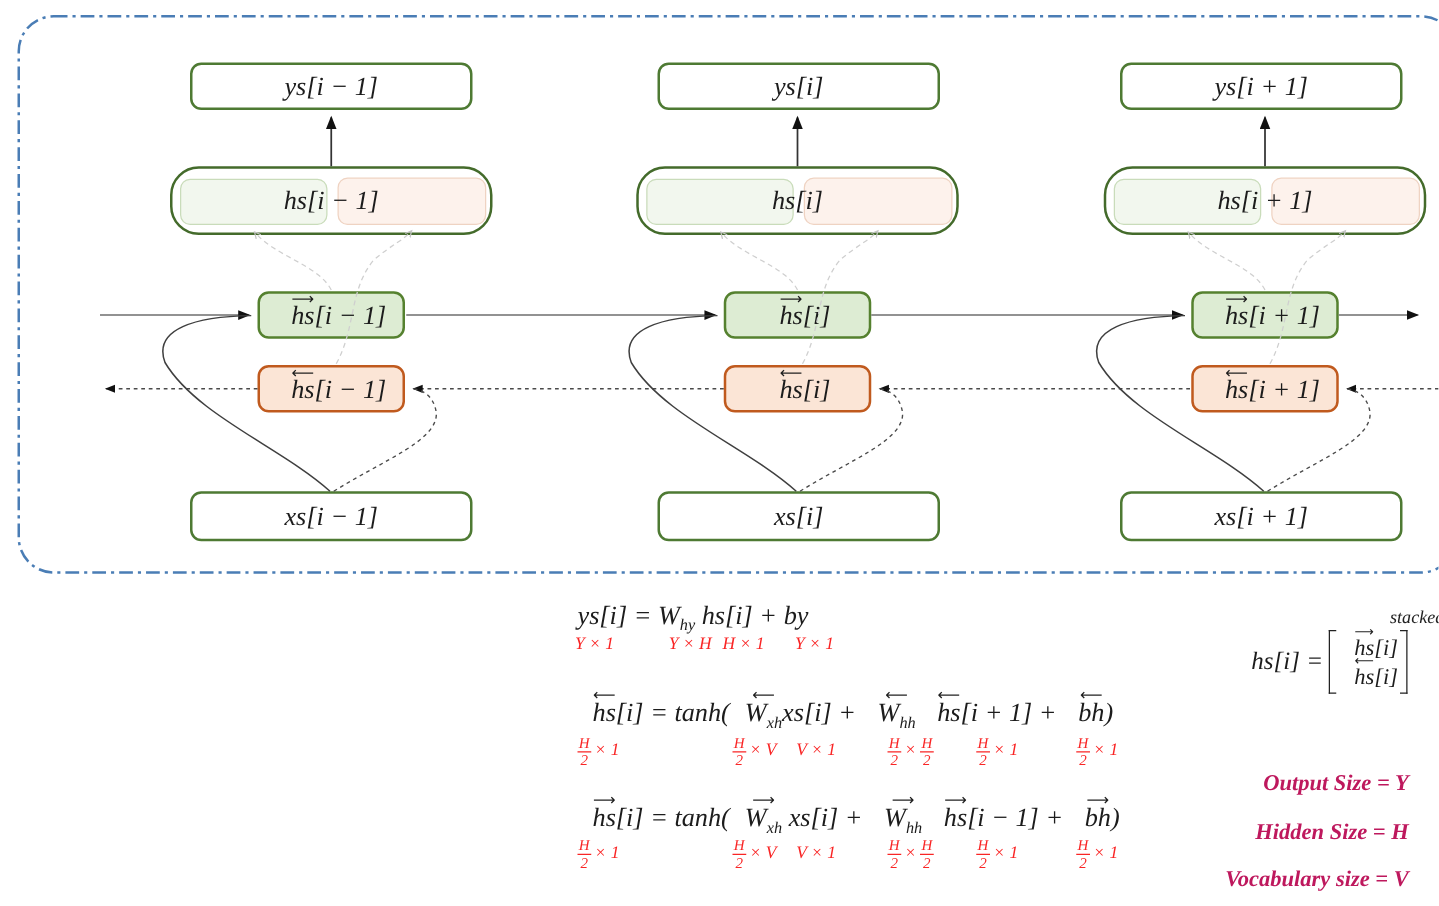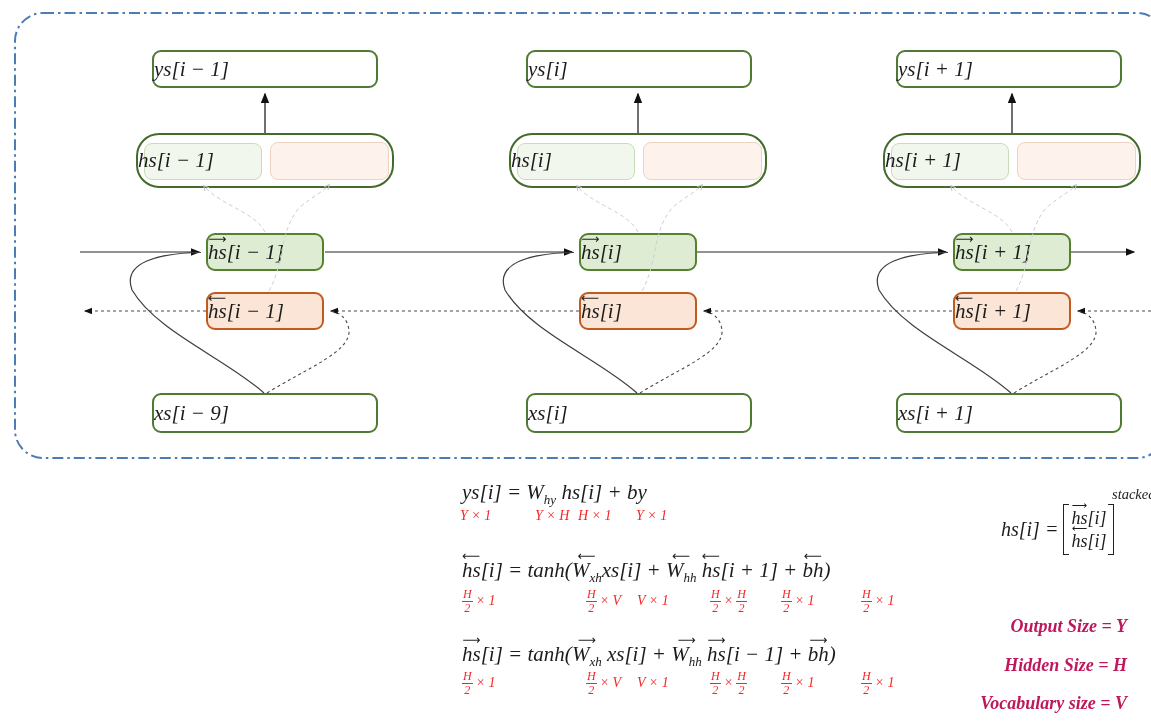--- a/index.html
+++ b/index.html
@@ -1,33 +1,33 @@
 <!DOCTYPE html>
 <html><head>
 <meta charset="utf-8">
 <style>
   html,body{margin:0;padding:0;background:#fff;}
   .canvas{position:relative;width:1151px;height:725px;background:#fff;
           font-family:"Liberation Serif",serif;overflow:hidden;}
 
   
   .box{position:absolute;box-sizing:border-box;display:flex;align-items:center;
-       font-style:italic;font-size:21px;color:#1c1c1c;
+       justify-content:center;font-style:italic;font-size:21px;color:#1c1c1c;
        background:#fff;z-index:2;white-space:nowrap;}
   .ysxs{border:2px solid #4e7a33;border-radius:9px;}
   .hscont{border:2.5px solid #446b2b;border-radius:23px;}
   .sub{position:absolute;border-radius:8px;box-sizing:border-box;z-index:1;}
   .sub.g{background:#f2f7ee;border:1.5px solid #c9dcba;}
   .sub.p{background:#fdf2ec;border:1.5px solid #efd3c2;}
   .hslabel{position:relative;z-index:2;}
   .fwd{background:#ddecd3;border:2px solid #55812f;border-radius:9px;}
   .bwd{background:#fbe5d6;border:2.5px solid #c05a1e;border-radius:9px;}
 
   
-  .vec{position:relative;display:inline-block;font-style:italic;}
+  .vec{position:relative;display:inline-block;font-style:italic;margin-left:12px;}
   .vec::before{position:absolute;left:0;right:0;top:-0.52em;text-align:center;
                font-size:0.60em;font-style:normal;color:#1c1c1c;
                font-family:"DejaVu Sans",sans-serif;line-height:1;}
   .vec.r::before{content:"\27F6";}
   .vec.l::before{content:"\27F5";}
   sub{font-size:0.62em;}
 
   
   .eq{position:absolute;font-style:italic;font-size:21px;color:#1c1c1c;
       white-space:nowrap;line-height:26px;z-index:2;}
@@ -66,21 +66,21 @@
   </div>
   <div class="box fwd" style="left:206px;top:233px;width:118px;height:38px;">
     <span class="vec r">hs</span>
       <span>[i − 1]</span>
   </div>
   <div class="box bwd" style="left:206px;top:292px;width:118px;height:38px;">
     <span class="vec l">hs</span>
       <span>[i − 1]</span>
   </div>
   <div class="box ysxs" style="left:152px;top:393px;width:226px;height:40px;">
-    <span>xs[i − 9]</span>
+    <span>xs[i − 1]</span>
   </div>
 
   <div class="box ysxs" style="left:526px;top:50px;width:226px;height:38px;">
     <span>ys[i]</span>
   </div>
   <div class="box hscont" style="left:509px;top:133px;width:258px;height:55px;">
     <span class="sub g" style="left:6px;top:8px;width:118px;height:37px;"></span>
     <span class="sub p" style="left:132px;top:7px;width:119px;height:38px;"></span>
     <span class="hslabel">hs[i]</span>
   </div>

